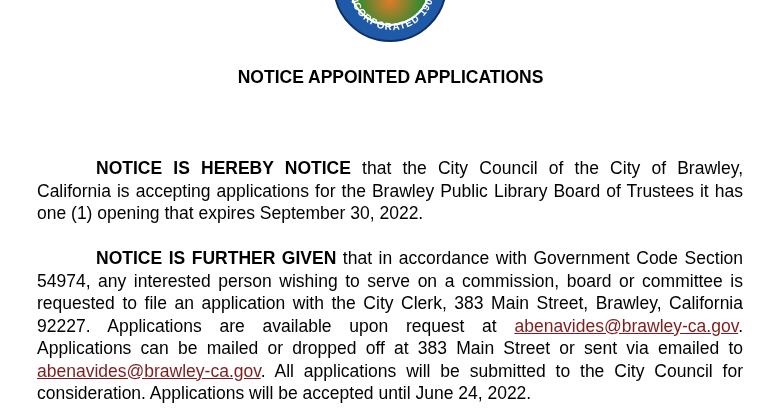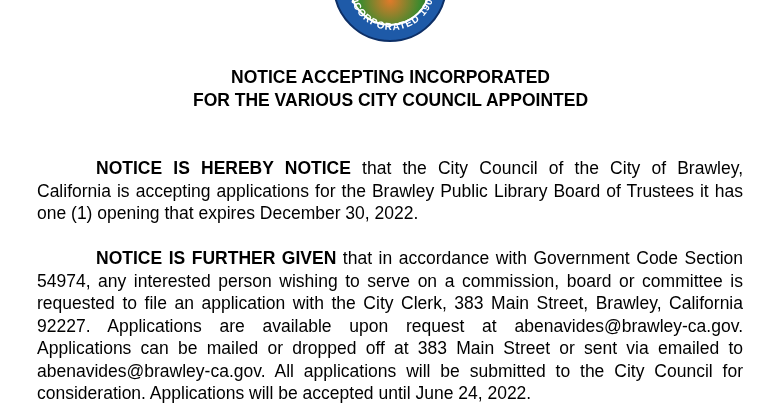--- a/index.html
+++ b/index.html
@@ -9,41 +9,40 @@
           background: #1e5aa8; border: 2px solid #0d2f66; box-sizing: border-box; }
   .seal-inner { position: absolute; left: 14px; top: 14px; width: 82px; height: 82px; border-radius: 50%;
                 background: radial-gradient(circle at 50% 70%, #e07a2a 0%, #3c8a2e 45%, #2a5d1f 70%); border: 2px solid #fff; box-sizing: border-box; }
   .seal-text { position: absolute; left: 0; top: 0; width: 114px; height: 114px; }
   .titles { position: absolute; left: 0; width: 781px; top: 66px; text-align: center;
             font-weight: bold; font-size: 17.5px; line-height: 22.5px; }
   .para { position: absolute; left: 37px; width: 706px; font-size: 17.5px; line-height: 22.5px;
           text-align: justify; text-align-last: left; }
   .para .lead { font-weight: bold; }
   .indent { display: inline-block; width: 59px; }
-  a.link { color: #000000; }
+  a.link { color: #7f1d1d; text-decoration: underline; }
 </style>
 </head>
 <body>
 
 <div class="seal">
   <div class="seal-inner"></div>
   <svg class="seal-text" viewBox="0 0 114 114">
     <defs>
         <path id="arc" d="M 14 57 A 43 43 0 0 0 100 57"></path>
       </defs>
     <text font-family="Liberation Sans, sans-serif" font-size="10" font-weight="bold" fill="#ffffff" letter-spacing="1">
       <textPath href="#arc" startOffset="50%" text-anchor="middle">INCORPORATED 1908</textPath>
     </text>
   </svg>
 </div>
 
 <div class="titles">
-  <div>NOTICE ACCEPTING INCORPORATED</div>
-  <div>FOR THE VARIOUS CITY COUNCIL APPOINTED</div>
+  <div>NOTICE APPOINTED APPLICATIONS</div>
 </div>
 
 <div class="para" style="top:157px;">
-  <span class="indent"></span><span class="lead">NOTICE IS HEREBY NOTICE</span><span> that the City Council of the City of Brawley, California is accepting applications for the Brawley Public Library Board of Trustees it has one (1) opening that expires December 30, 2022.</span>
+  <span class="indent"></span><span class="lead">NOTICE IS HEREBY NOTICE</span><span> that the City Council of the City of Brawley, California is accepting applications for the Brawley Public Library Board of Trustees it has one (1) opening that expires September 30, 2022.</span>
 </div>
 
 <div class="para" style="top:247px;">
   <span class="indent"></span><span class="lead">NOTICE IS FURTHER GIVEN</span><span> that in accordance with Government Code Section 54974, any interested person wishing to serve on a commission, board or committee is requested to file an application with the City Clerk, 383 Main Street, Brawley, California 92227. Applications are available upon request at </span><a class="link">abenavides@brawley-ca.gov</a><span>. Applications can be mailed or dropped off at 383 Main Street or sent via emailed to </span><a class="link">abenavides@brawley-ca.gov</a><span>. All applications will be submitted to the City Council for consideration. Applications will be accepted until June 24, 2022.</span>
 </div>
 
 </body></html>

